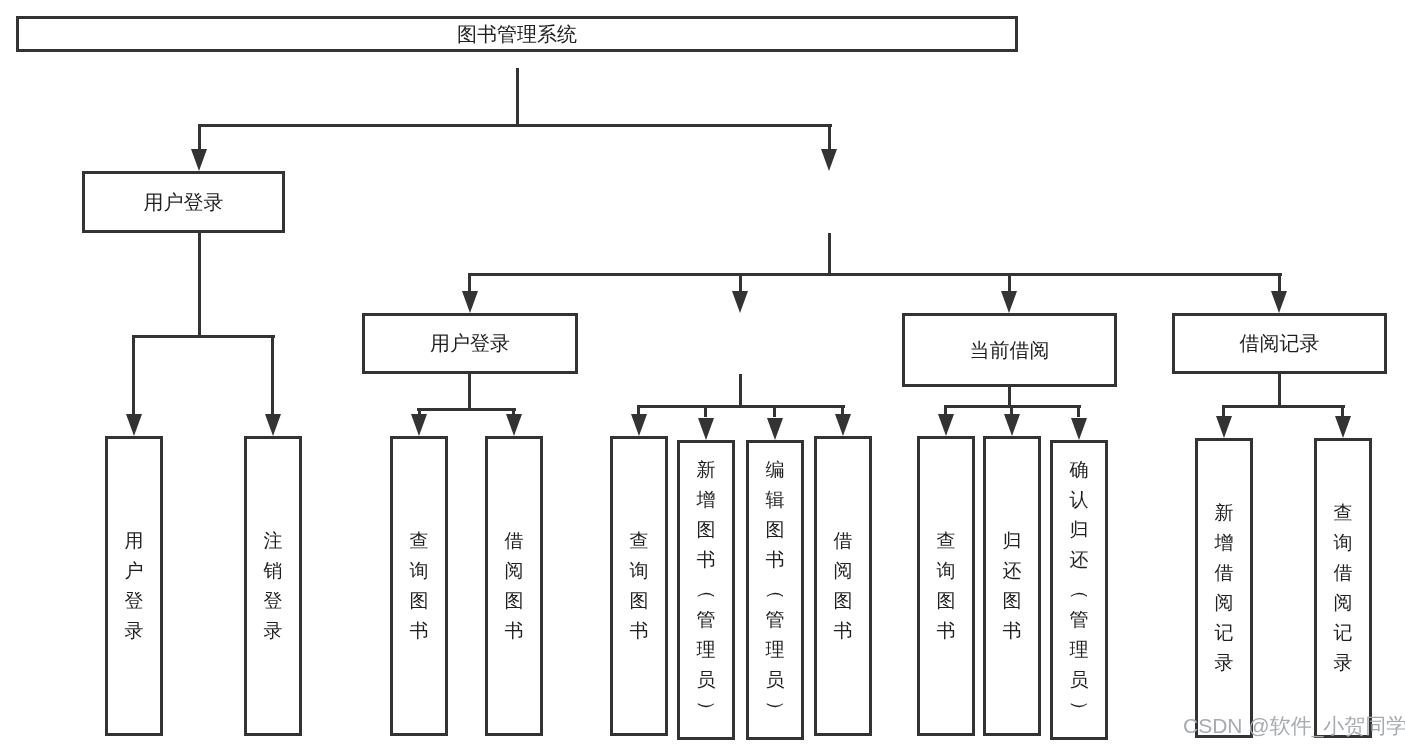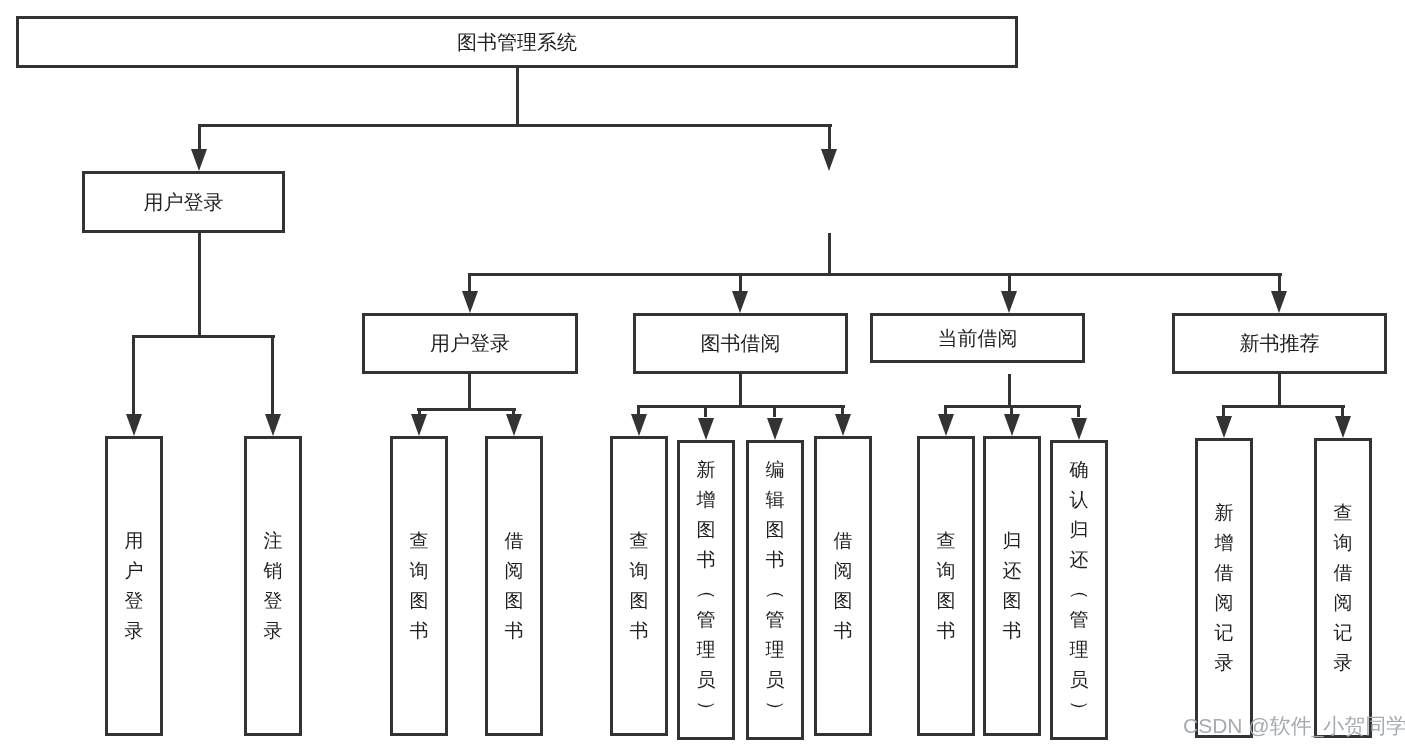--- a/index.html
+++ b/index.html
@@ -87,39 +87,36 @@
       <div class="arrow" style="left: 698px; top: 418px;"></div>
       <div class="arrow" style="left: 767px; top: 418px;"></div>
       <div class="arrow" style="left: 835px; top: 414px;"></div>
       <div class="arrow" style="left: 938px; top: 414px;"></div>
       <div class="arrow" style="left: 1004px; top: 414px;"></div>
       <div class="arrow" style="left: 1071px; top: 418px;"></div>
       <div class="arrow" style="left: 1216px; top: 416px;"></div>
       <div class="arrow" style="left: 1335px; top: 416px;"></div>
     </div>
 
-  <div class="box hbox" style="left:16px;top:16px;width:1002px;height:52px">
+  <div class="box hbox" style="left:16px;top:16px;width:1002px;height:36px">
     <span>图书管理系统</span>
   </div>
 
   <div class="box hbox" style="left:82px;top:171px;width:203px;height:62px">
     <span>用户登录</span>
   </div>
 
   <div class="box hbox" style="left:362px;top:313px;width:216px;height:61px">
     <span>用户登录</span>
   </div>
-  <div class="box hbox" style="left:633px;top:313px;width:215px;height:61px">
-    <span>图书借阅</span>
-  </div>
-  <div class="box hbox" style="left:870px;top:313px;width:215px;height:50px">
+  <div class="box hbox" style="left:902px;top:313px;width:215px;height:74px">
     <span>当前借阅</span>
   </div>
   <div class="box hbox" style="left:1172px;top:313px;width:215px;height:61px">
-    <span>新书推荐</span>
+    <span>借阅记录</span>
   </div>
 
   <div class="box vbox" style="left:105px;top:436px">
     <span class="vtext">
         <div class="ch">用</div>
         <div class="ch">户</div>
         <div class="ch">登</div>
         <div class="ch">录</div>
       </span>
   </div>

